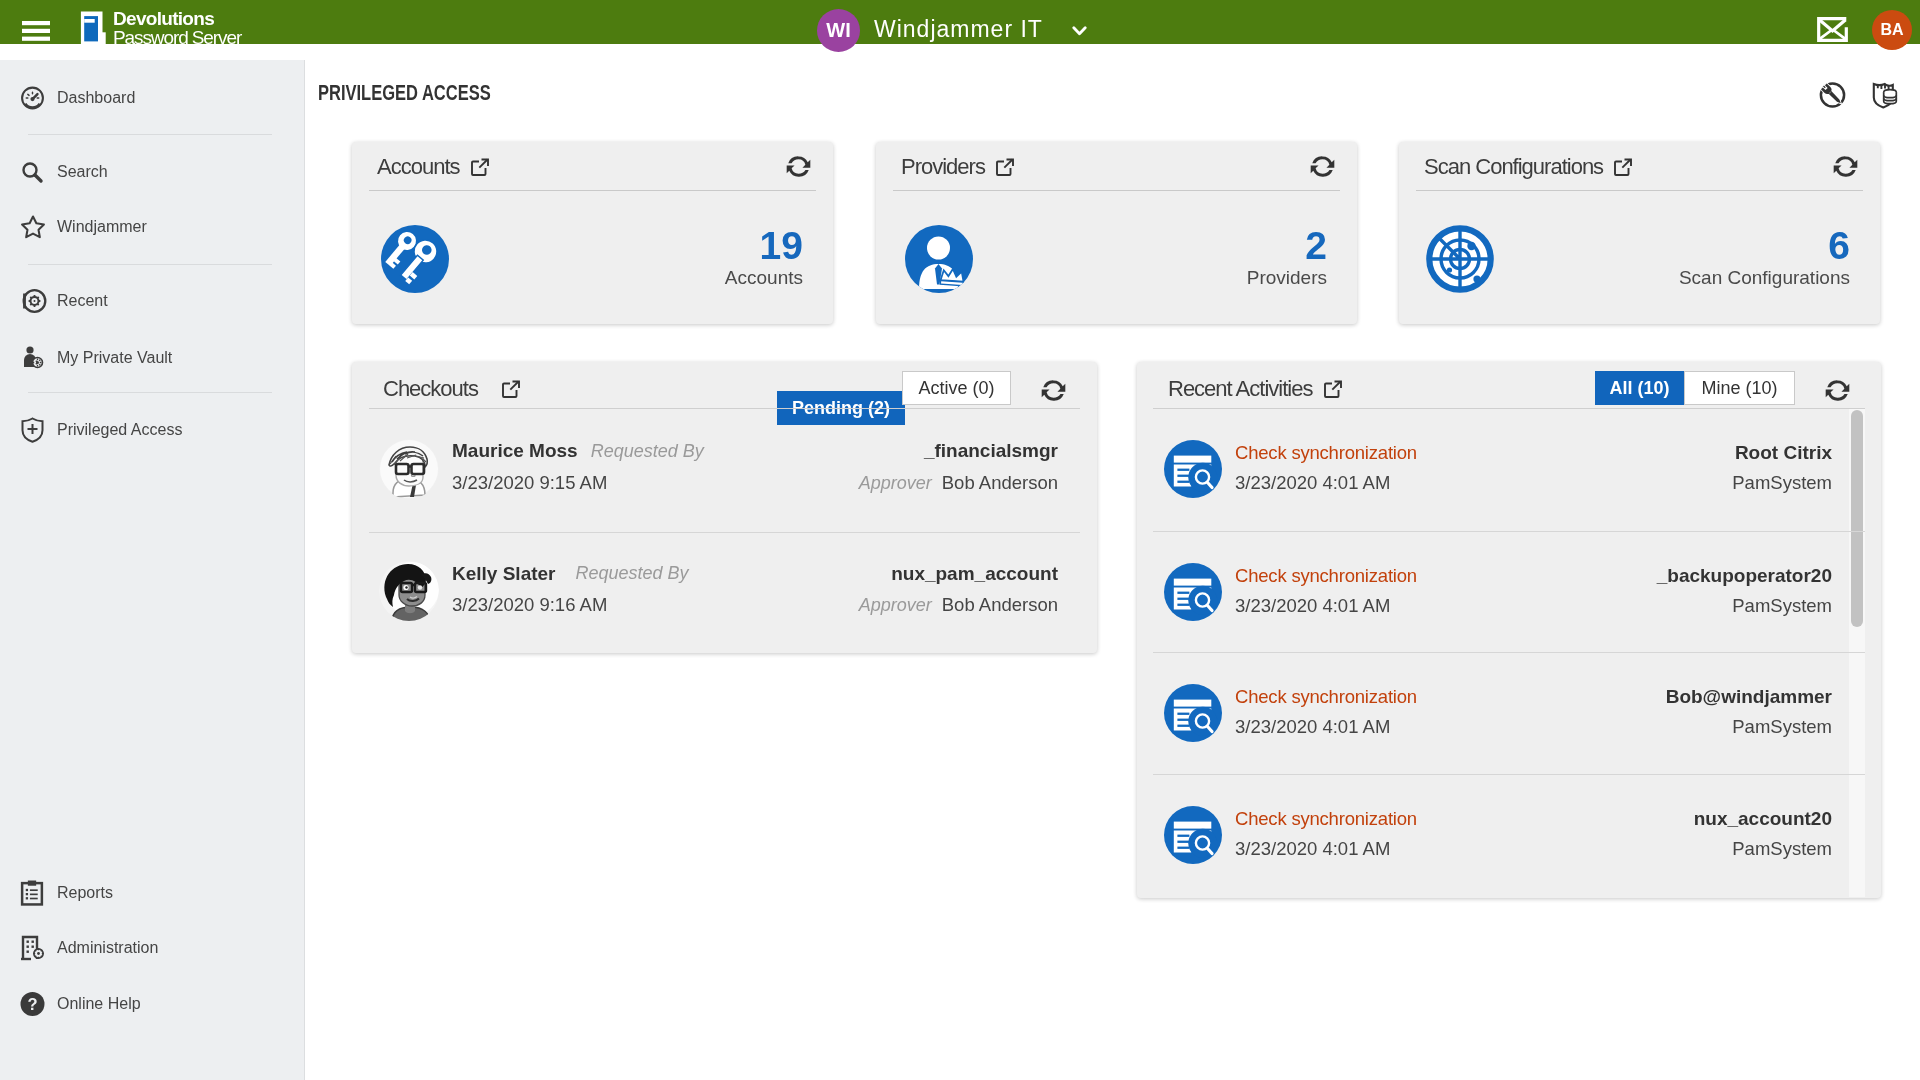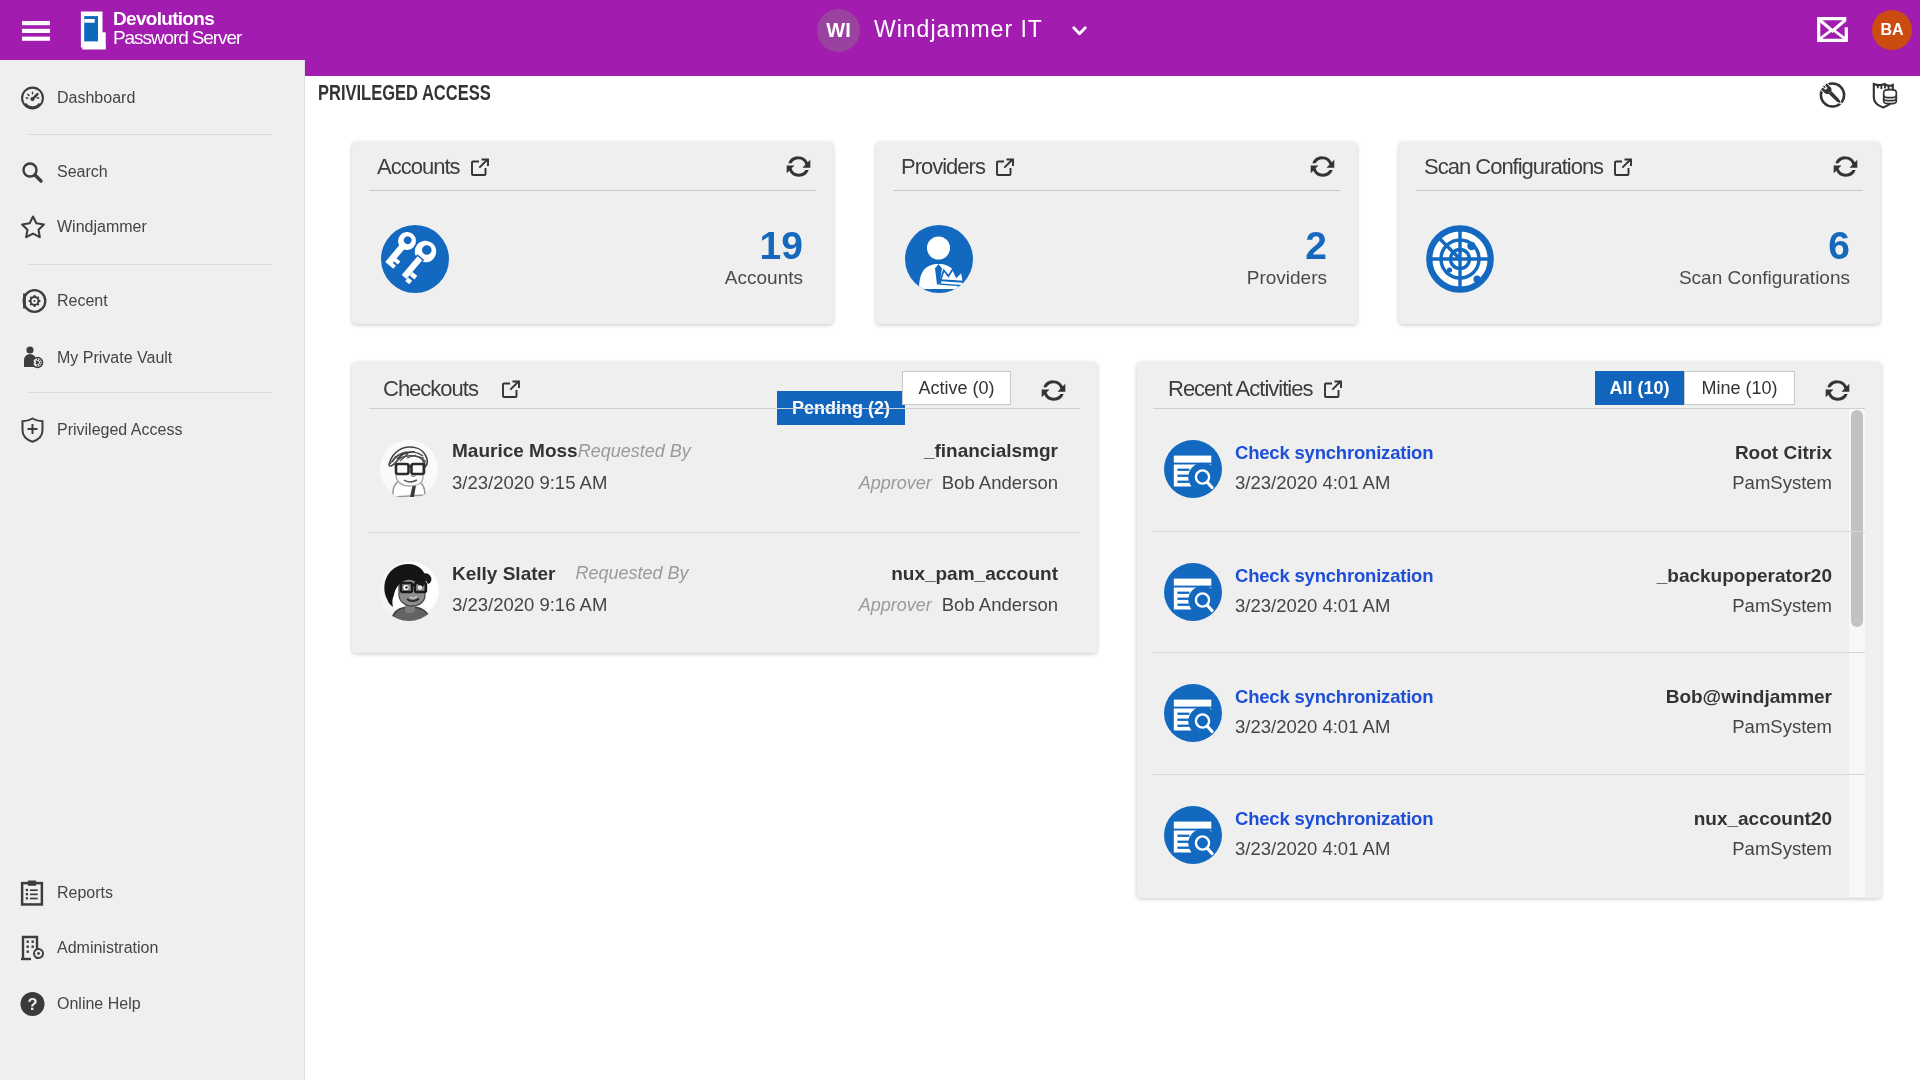--- a/index.html
+++ b/index.html
@@ -1,34 +1,34 @@
 <!DOCTYPE html>
 <html><head>
 <meta charset="utf-8">
 <style>
 *{margin:0;padding:0;box-sizing:border-box}
 html,body{width:1920px;height:1080px;overflow:hidden;background:#fff;font-family:"Liberation Sans",sans-serif}
 .abs{position:absolute}
-#topbar{position:absolute;left:0;top:0;width:1920px;height:76px;background:#a21caf}
+#topbar{position:absolute;left:0;top:0;width:1920px;height:44px;background:#4d7c0f}
 #sidebar{position:absolute;left:0;top:60px;width:305px;height:1020px;background:#edeff1;border-right:1px solid #dcdee0}
 .sdiv{position:absolute;left:28px;width:244px;height:1px;background:#d9dbdd}
 .mitem{position:absolute;left:0;width:305px;height:44px}
 .mitem .ic{position:absolute;left:20px;top:50%;transform:translateY(-50%)}
 .mitem .tx{position:absolute;left:57px;top:50%;transform:translateY(-50%);font-size:16px;color:#454545}
 .card{position:absolute;background:#efefef;border-radius:4px;box-shadow:0 1px 4px rgba(0,0,0,.22)}
 .bignum{position:absolute;font-size:39px;font-weight:700;color:#1668bd;text-align:right;line-height:28px}
 .biglab{position:absolute;font-size:19px;color:#4a4a4a;text-align:right;line-height:19px}
 .tbtn{height:34px;display:flex;align-items:center;justify-content:center;font-size:18px}
 .tbtn.on{background:#1165bc;color:#fff;font-weight:700}
 .tbtn.off{background:#fff;color:#333;border:1px solid #c9c9c9}
 .name{font-weight:700;color:#333;font-size:19px;line-height:19px}
 .ital{font-style:italic;color:#9a9a9a;font-size:18px;line-height:18px}
 .dt{font-size:18.5px;color:#454545;line-height:19px}
 .rval{font-weight:700;color:#333;font-size:19px;line-height:19px}
-.ratitle{font-size:18.5px;font-weight:700;color:#1d4ed8;line-height:19px;letter-spacing:-0.2px}
+.ratitle{font-size:18.5px;font-weight:400;color:#c2410c;line-height:19px;letter-spacing:-0.2px}
 </style>
 </head>
 <body>
 
 <div id="topbar">
   <svg class="abs" style="left:22px;top:21px" width="28" height="20" viewBox="0 0 28 20">
       <rect x="0" y="0" width="28" height="4.2" fill="#fff"></rect>
       <rect x="0" y="7.8" width="28" height="4.2" fill="#fff"></rect>
       <rect x="0" y="15.6" width="28" height="4.2" fill="#fff"></rect>
     </svg>
@@ -313,21 +313,21 @@
     <path d="M13 23 C16 18 22 14 28 13 M18 20 C23 15 30 12 36 13 M26 15 C32 12 39 13 44 17" stroke="#3f3f3f" stroke-width="1.5" fill="none"></path>
     <g fill="none" stroke="#2c2c2c" stroke-width="2.6">
         <rect x="17" y="25" width="12.5" height="10" rx="2"></rect>
         <rect x="32.5" y="25" width="12.5" height="10" rx="2"></rect>
         <path d="M29.5 27.5h3"></path>
       </g>
     <path d="M25 41 C28 43.5 34 43.5 38 41" fill="none" stroke="#555" stroke-width="1.5"></path>
     <path d="M32 36.5 c1.5 1 3 1 4.5 0" fill="none" stroke="#777" stroke-width="1.2"></path>
   </g>
 </svg>
-<div class="abs" style="left:452px;top:441px;display:flex;align-items:baseline;">
+<div class="abs" style="left:452px;top:441px;display:flex;align-items:baseline;gap:13px">
     <span class="name">Maurice Moss</span>
     <span class="ital">Requested By</span>
   </div>
 <div class="dt abs" style="left:452px;top:473px">3/23/2020 9:15 AM</div>
 <div class="rval abs" style="left:758px;top:441px;width:300px;text-align:right">_financialsmgr</div>
 <div class="abs" style="left:758px;top:473px;width:300px;display:flex;justify-content:flex-end;align-items:baseline;gap:10px">
     <span class="ital">Approver</span>
     <span class="dt">Bob Anderson</span>
   </div>
 <div class="abs" style="left:369px;top:532px;width:711px;height:1px;background:#d6d6d6"></div>

